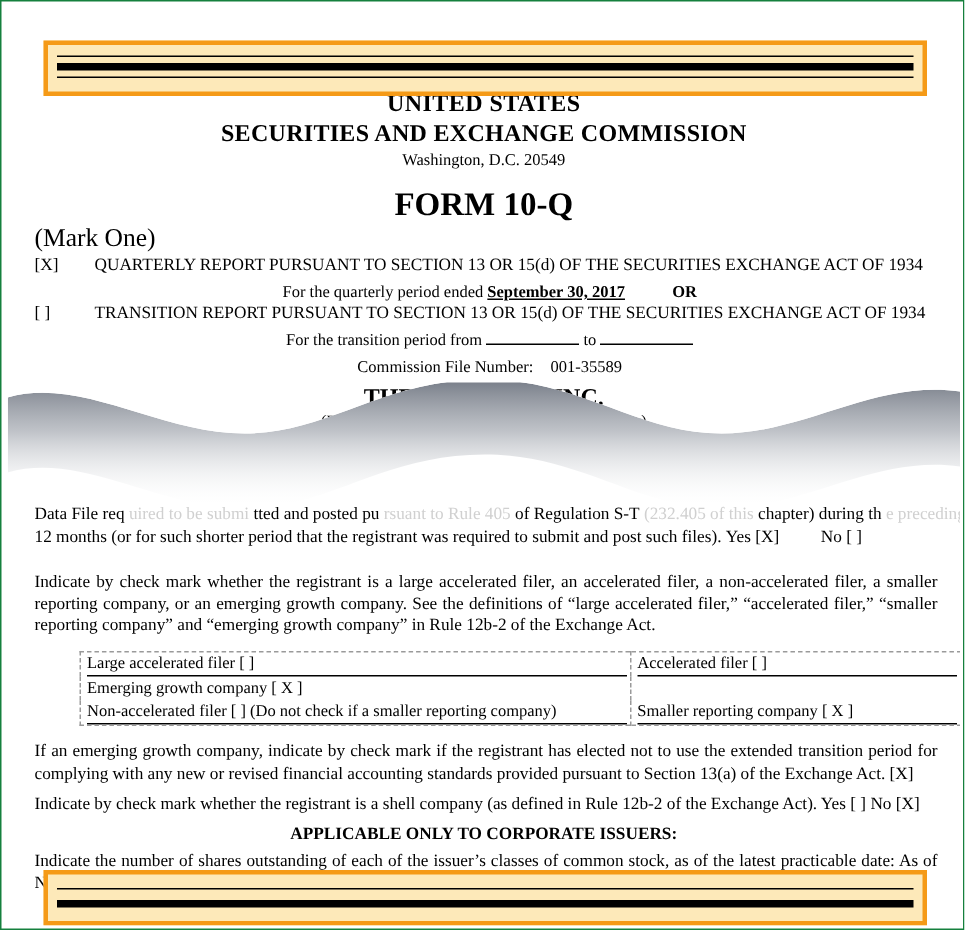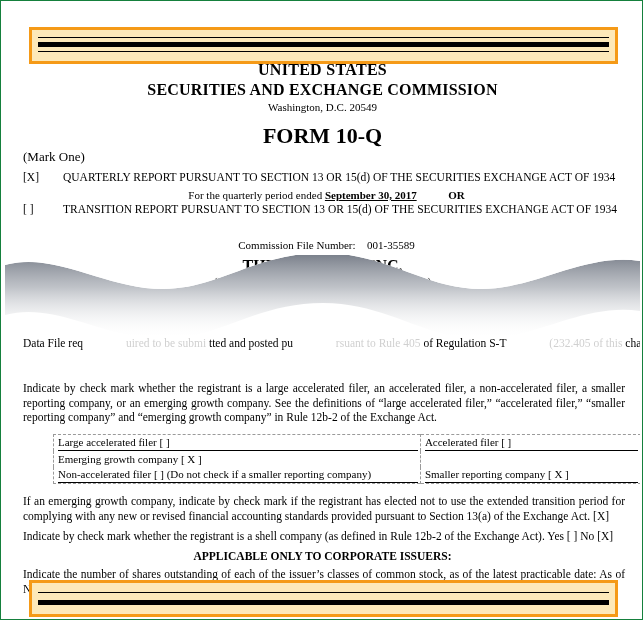--- a/index.html
+++ b/index.html
@@ -63,21 +63,21 @@
     position:absolute; left:0; top:96px; width:635px;
     font-size:11px;
   }
   .form-title{
     position:absolute; left:0; top:118px; width:635px;
     font-size:22px; font-weight:bold;
   }
 
   .mark-one{
     position:absolute; left:18px; top:144px;
-    font-size:13px;
+    font-size:17px;
   }
 
   .row-check{
     position:absolute; left:18px; width:600px;
     font-size:11.5px; white-space:nowrap;
   }
   .row-check .bx{ display:inline-block; width:40px; }
   #chk-quarterly{ top:166px; }
   #chk-transition{ top:198px; }
 
@@ -113,21 +113,21 @@
     left:18px; top:316px;
     width:604px; height:44px;
     font-size:11.5px;
     line-height:15px;
     z-index:2;
   }
   #faded-block .fl{ position:relative; white-space:nowrap; height:15px; }
   .fade-seg{ display:inline-block; }
   .f0{ color:#000; }
   .f2{ color:#a8a8a8; }
-  .f3{ color:#d0d0d0;margin-left:40px; }
+  .f3{ color:#d0d0d0; }
   .f4{ color:#e8e8e8; }
 
   
   .para{
     position:absolute; left:18px; width:602px;
     font-size:11.5px; line-height:14.5px;
     text-align:justify;
   }
   #para-filer{ top:376px; }
   #para-emerging{ top:489px; }
@@ -196,20 +196,26 @@
       <span>For the quarterly period ended</span>
       <span class="bold u">September 30, 2017</span>
       <span style="display:inline-block;width:26px;"></span>
       <span class="bold">OR</span>
     </div>
 
     <div id="chk-transition" class="row-check">
       <span class="bx">[ ]</span><span>TRANSITION REPORT PURSUANT TO SECTION 13 OR 15(d) OF THE SECURITIES EXCHANGE ACT OF 1934</span>
     </div>
 
+    <div id="transition-period" class="sub-line center">
+      <span>For the transition period from</span>
+      <span class="blank-fill"></span>
+      <span>to</span>
+      <span class="blank-fill"></span>
+    </div>
 
     <div id="commission-file" class="sub-line center">
       <span>Commission File Number:</span>
       <span style="display:inline-block;width:6px;"></span>
       <span>001-35589</span>
     </div>
 
     <div class="company-name center">
       <span class="u">THE COMPANY, INC.</span>
     </div>
@@ -253,20 +259,26 @@
       <div class="fl">
         <span class="fade-seg f0">Data File req</span>
         <span class="fade-seg f3">uired to be submi</span>
         <span class="fade-seg f0">tted and posted pu</span>
         <span class="fade-seg f3">rsuant to Rule 405</span>
         <span class="fade-seg f0"> of Regulation S-T</span>
         <span class="fade-seg f3"> (232.405 of this</span>
         <span class="fade-seg f0"> chapter) during th</span>
         <span class="fade-seg f3">e preceding</span>
       </div>
+      <div class="fl">
+        <span class="fade-seg f0">12 months (or for such sh</span><span class="fade-seg f0">orter period that the registrant was re</span><span class="fade-seg f0">quired to submit and post such files).</span>
+        <span class="fade-seg f0">Yes [X]</span>
+        <span style="display:inline-block;width:22px;"></span>
+        <span class="fade-seg f0">No [  ]</span>
+      </div>
     </div>
 
     <div id="para-filer" class="para">Indicate by check mark whether the registrant is a large accelerated filer, an accelerated filer, a non-accelerated filer, a smaller reporting company, or an emerging growth company. See the definitions of “large accelerated filer,” “accelerated filer,” “smaller reporting company” and “emerging growth company” in Rule 12b-2 of the Exchange Act.</div>
 
     <table id="filer-table">
       <tbody>
           <tr>
         <td class="l">
           <span class="cell-underline">Large accelerated filer [   ]</span>
         </td>

